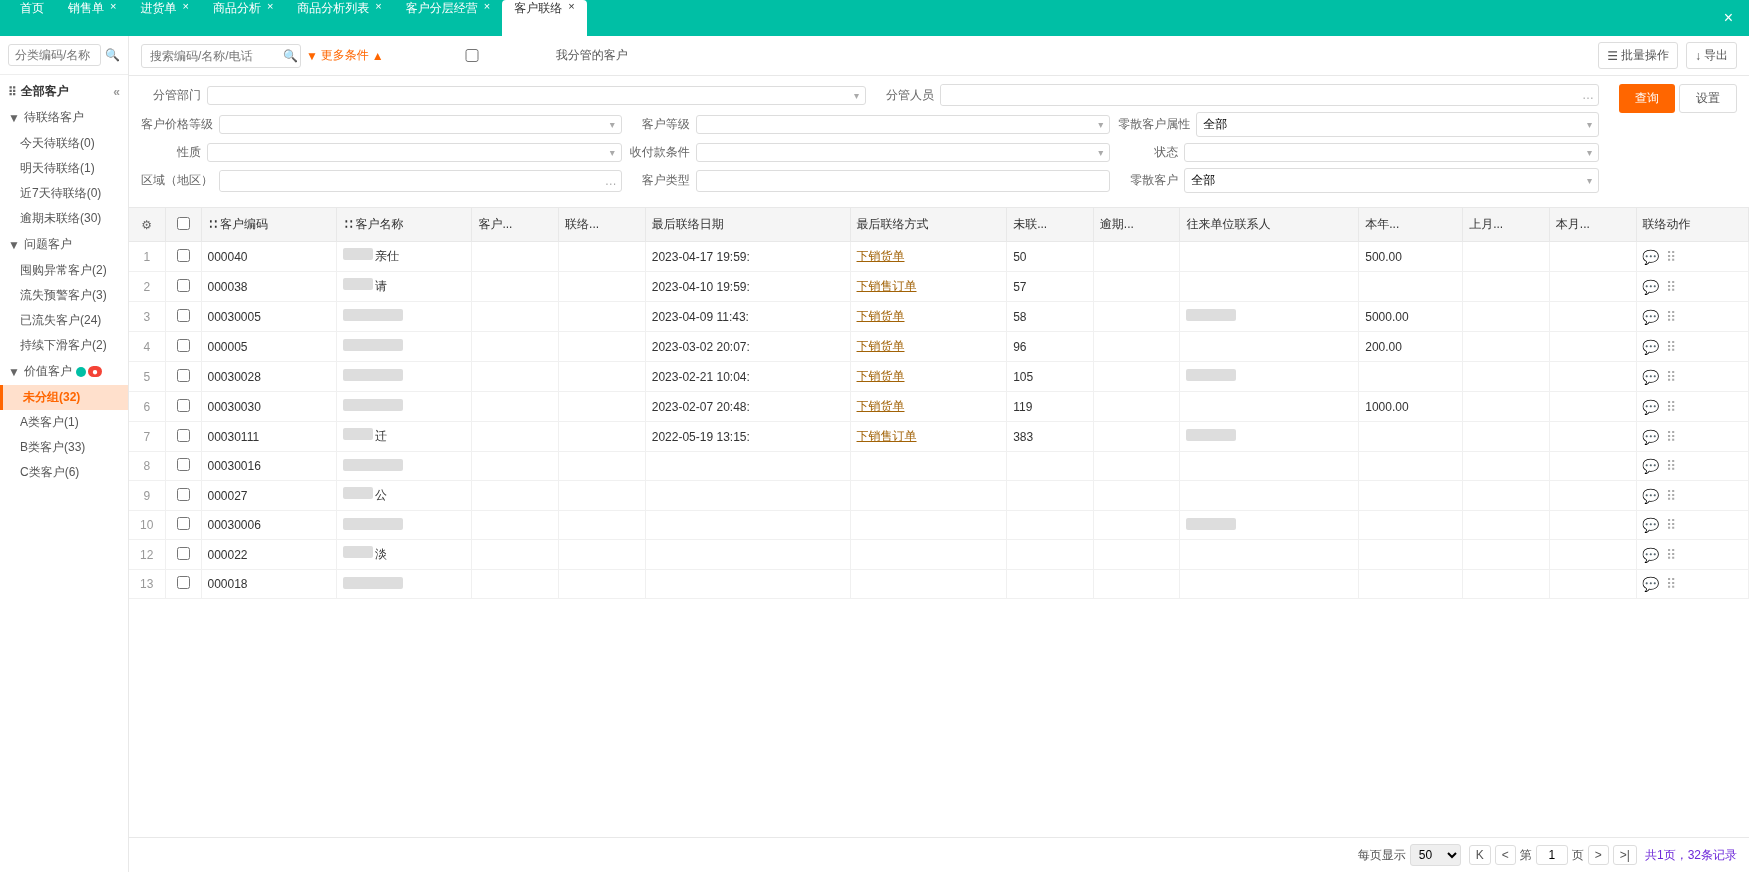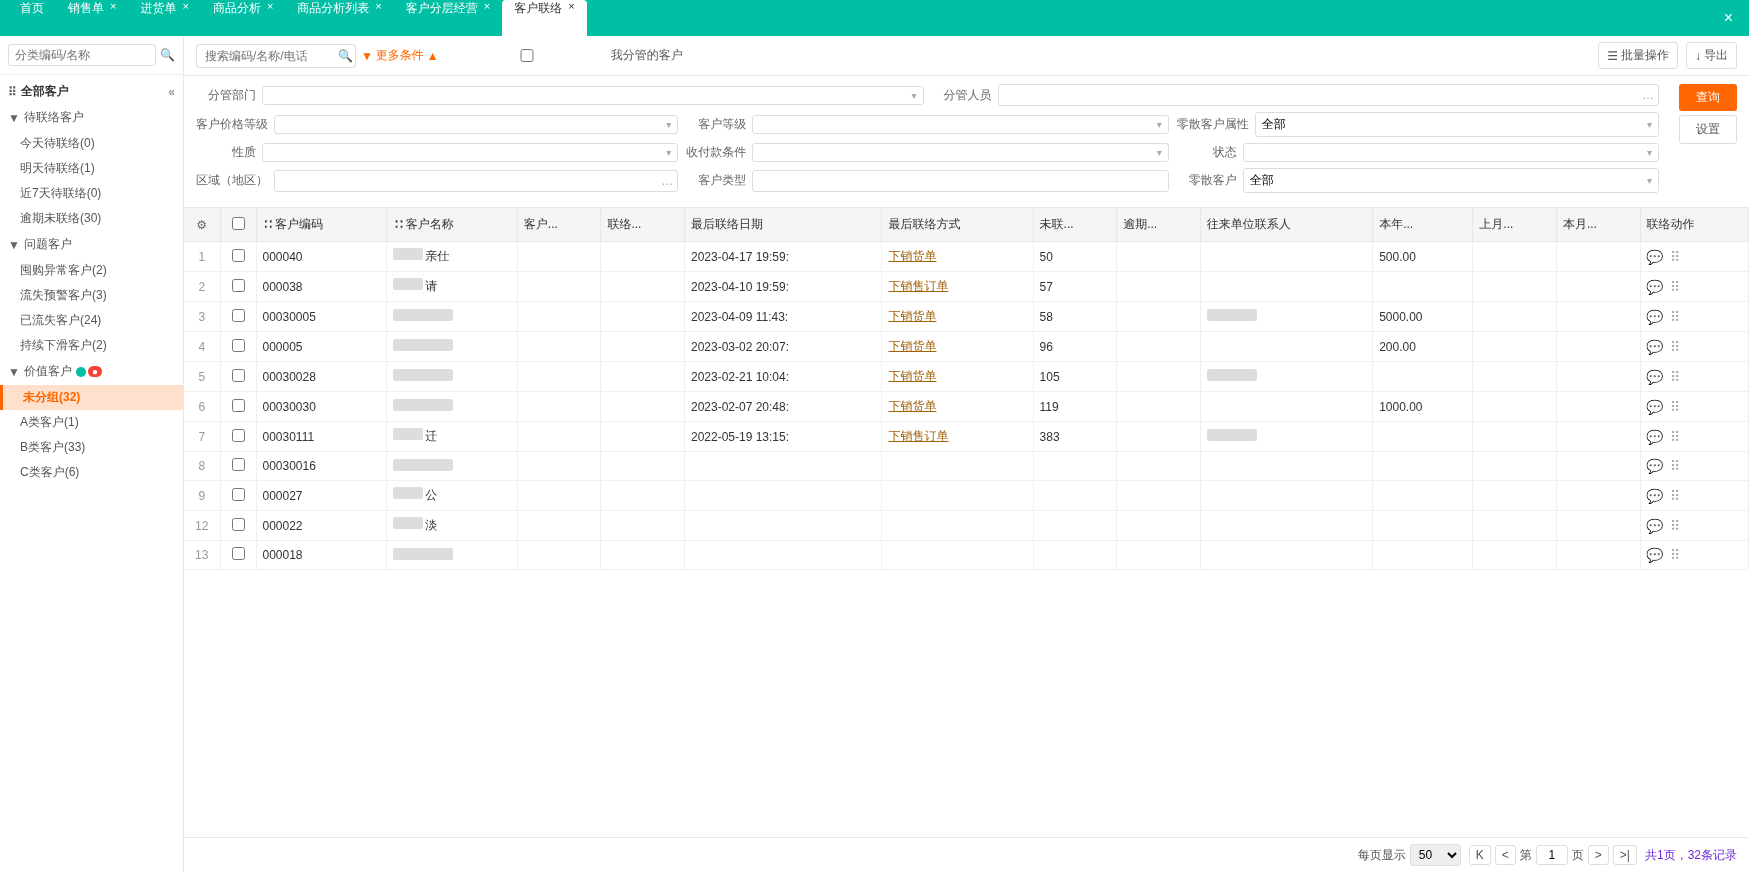--- a/index.html
+++ b/index.html
@@ -38,21 +38,21 @@
 
     
     .main-layout {
       display: flex;
       height: calc(100vh - 36px);
       background: #f5f5f5;
     }
 
     
     .sidebar {
-      width: 184px;
+      width: 129px;
       background: #fff;
       border-right: 1px solid #e8e8e8;
       display: flex;
       flex-direction: column;
       overflow-y: auto;
     }
     .sidebar-search {
       display: flex;
       align-items: center;
       padding: 8px 8px;
@@ -204,21 +204,21 @@
       background: #fff;
       color: #555;
       border: 1px solid #ddd;
       border-radius: 3px;
       padding: 5px 16px;
       cursor: pointer;
       font-size: 12px;
     }
     .filter-actions {
       display: flex;
-      flex-direction: column;
+      flex-direction: row;
       gap: 4px;
       margin-left: 8px;
     }
 
     
     .table-area {
       flex: 1;
       overflow: auto;
       background: #fff;
       margin: 0;
@@ -790,20 +790,42 @@
               <td></td>
               <td></td>
               <td>
     <div class="action-icons">
       <span class="action-icon" title="联络">💬</span>
       <span class="action-icon" title="更多">⠿</span>
     </div>
   </td>
             </tr>
             <tr>
+              <td>10</td>
+              <td><input type="checkbox" style=""></td>
+              <td>00030006</td>
+              <td><span style="color:#ccc;display:inline-block;min-width:60px;height:12px;background:#ddd;border-radius:2px;"></span></td>
+              <td></td>
+              <td></td>
+              <td></td>
+              <td></td>
+              <td></td>
+              <td></td>
+              <td><span style="color:#ccc;display:inline-block;min-width:50px;height:12px;background:#ddd;border-radius:2px;"></span></td>
+              <td></td>
+              <td></td>
+              <td></td>
+              <td>
+    <div class="action-icons">
+      <span class="action-icon" title="联络">💬</span>
+      <span class="action-icon" title="更多">⠿</span>
+    </div>
+  </td>
+            </tr>
+            <tr>
               <td>12</td>
               <td><input type="checkbox" style=""></td>
               <td>000022</td>
               <td><span style="color:#ccc;display:inline-block;min-width:30px;height:12px;background:#ddd;border-radius:2px;margin-right:2px;"></span>淡</td>
               <td></td>
               <td></td>
               <td></td>
               <td></td>
               <td></td>
               <td></td>

